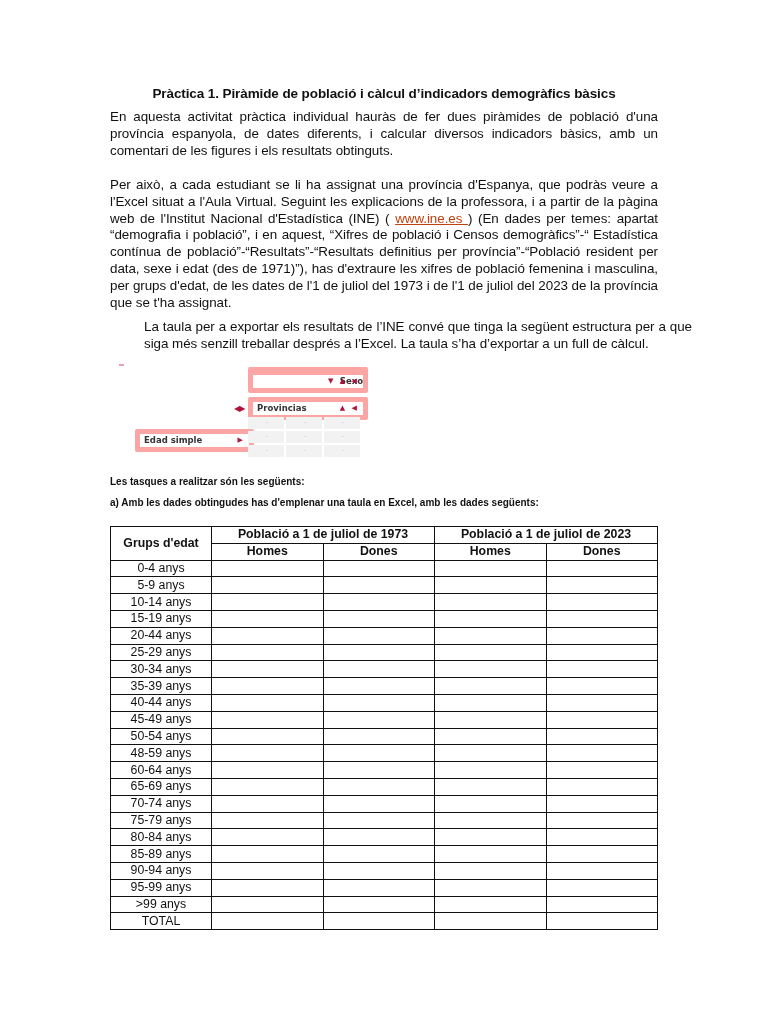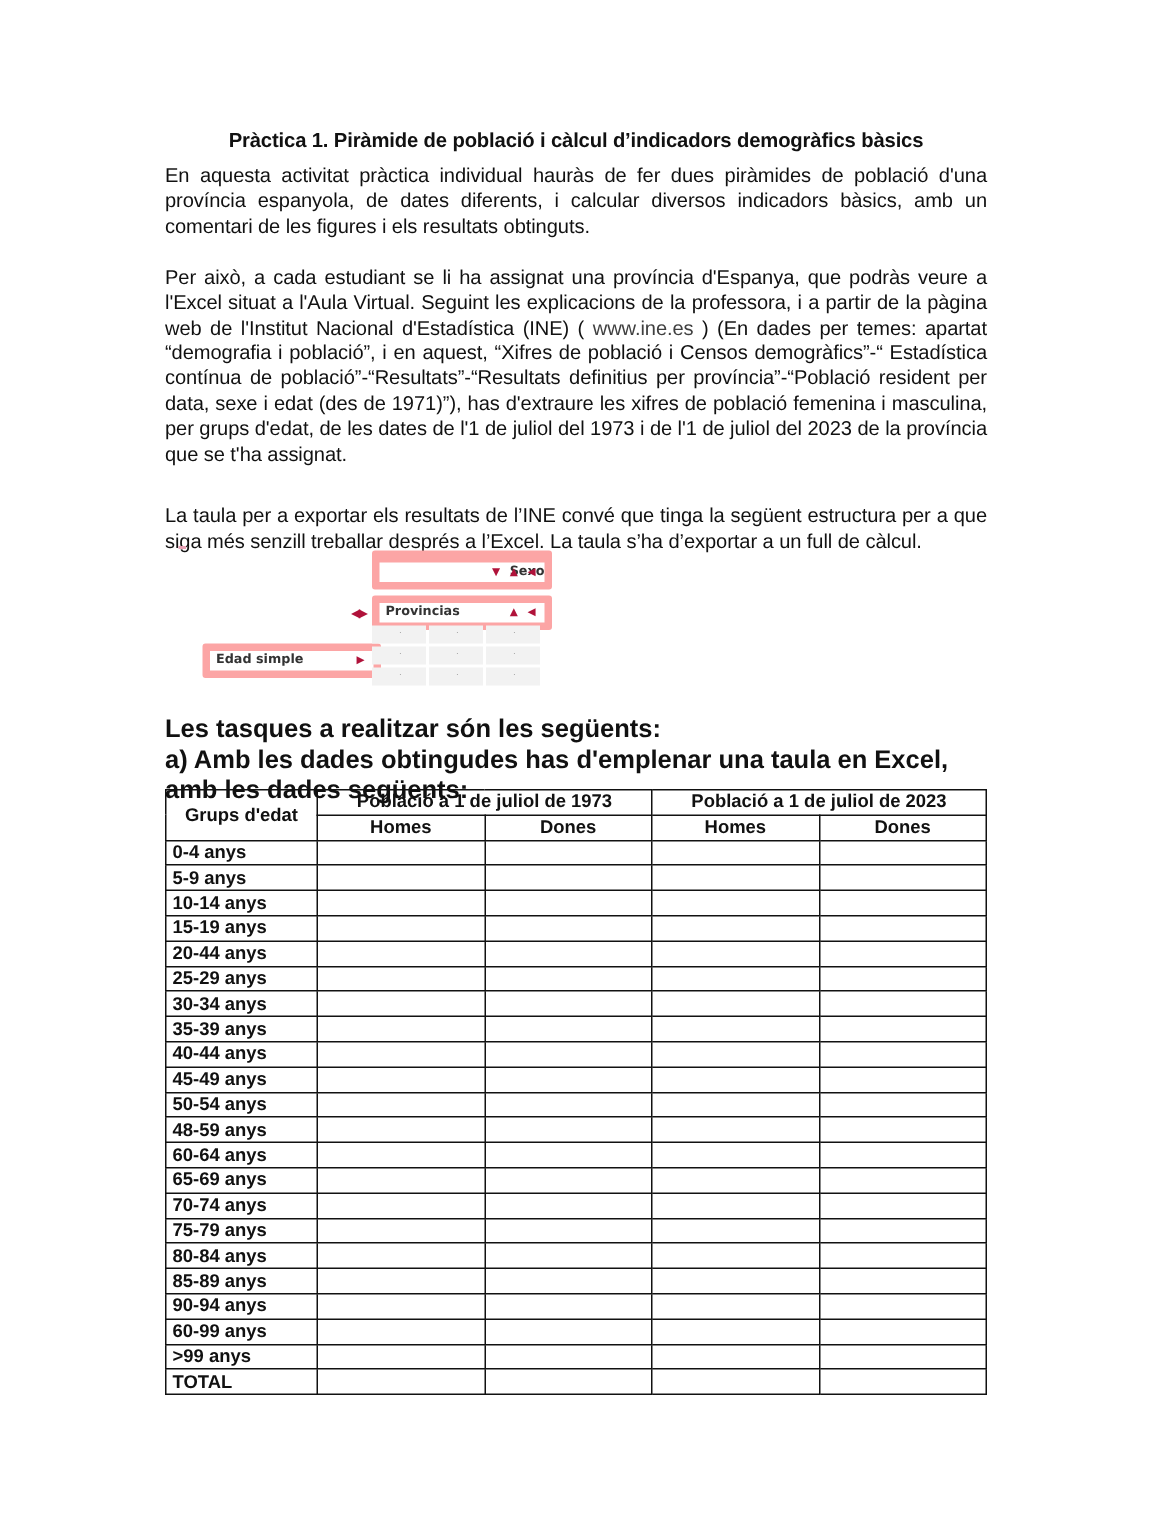--- a/index.html
+++ b/index.html
@@ -5,43 +5,43 @@
   html, body { margin: 0; padding: 0; background: #ffffff; }
   body { width: 768px; height: 1024px; position: relative; overflow: hidden;
          font-family: "Liberation Sans", "DejaVu Sans", sans-serif; color: #111; }
   .page { position: absolute; left: 110px; top: 0; width: 548px; }
   .title { position: absolute; top: 86px; left: 0; width: 548px; text-align: center;
            font-weight: bold; font-size: 13.5px; letter-spacing: -0.1px; }
   .para { position: absolute; left: 0; width: 548px; font-size: 13.4px; line-height: 16.8px;
           text-align: justify; text-align-last: left; margin: 0; letter-spacing: -0.05px; }
   .p1 { top: 109px; }
   .p2 { top: 177px; }
-  .p3 { top: 336px; }
-  .link { color: #404040; }
+  .p3 { top: 319px; margin-left: 34px; }
+  .link { color: #c2410c; text-decoration: underline; }
 
   .ine { position: absolute; left: 0; top: 362px; width: 260px; height: 96px; }
   .ine .dash { position: absolute; left: 9px; top: 2px; width: 5px; height: 2px; background: #e8a0b4; }
   .pill { position: absolute; height: 13px; border: 5px solid #fca5a5; border-radius: 2px;
           background: #fff; font-family: "DejaVu Sans", sans-serif; font-size: 8.5px; font-weight: bold;
           color: #333; line-height: 13px; padding-left: 4px; box-sizing: content-box; }
   .pill .arrows { position: absolute; right: 4px; top: 0; color: #b0123a; font-size: 7px; letter-spacing: 2px; }
   .cellgrid { position: absolute; left: 138px; top: 55px; width: 114px; height: 40px; }
   .cellgrid .c { position: absolute; width: 36px; height: 12px; background: #f2f2f2; }
   .cellgrid .c::after { content: "."; position: absolute; right: 16px; top: 0px; font-size: 7px; color: #aaa; }
   .lr { position: absolute; left: 124px; top: 42px; color: #b0123a; font-size: 8px; letter-spacing: -1px; }
 
-  .h2 { position: absolute; left: 0; font-weight: bold; font-size: 17px; }
+  .h2 { position: absolute; left: 0; font-weight: bold; font-size: 10px; }
   .h2a { top: 476px; }
   .h2b { top: 497px; }
 
   table.data { position: absolute; left: 0; top: 526px; width: 548px; border-collapse: collapse;
                font-size: 12.3px; table-layout: fixed; padding-left: 44px; }
   table.data td, table.data th { border: 1.2px solid #111; padding: 0 4px; height: 15.8px; line-height: 15px; }
   table.data th { font-weight: bold; text-align: center; }
-  table.data td.lab { text-align: left; font-weight: bold; }
+  table.data td.lab { text-align: center; }
   .col0 { width: 101px; }
 </style>
 </head>
 <body>
 
 <div class="page">
   <div class="title">Pràctica 1. Piràmide de població i càlcul d’indicadors demogràfics bàsics</div>
 
   <p class="para p1">En aquesta activitat pràctica individual hauràs de fer dues piràmides de població d'una província espanyola, de dates diferents, i calcular diversos indicadors bàsics, amb un comentari de les figures i els resultats obtinguts.</p>
 
@@ -233,21 +233,21 @@
           <td></td>
         </tr>
         <tr>
           <td class="lab">90-94 anys</td>
           <td></td>
           <td></td>
           <td></td>
           <td></td>
         </tr>
         <tr>
-          <td class="lab">60-99 anys</td>
+          <td class="lab">95-99 anys</td>
           <td></td>
           <td></td>
           <td></td>
           <td></td>
         </tr>
         <tr>
           <td class="lab">&gt;99 anys</td>
           <td></td>
           <td></td>
           <td></td>

